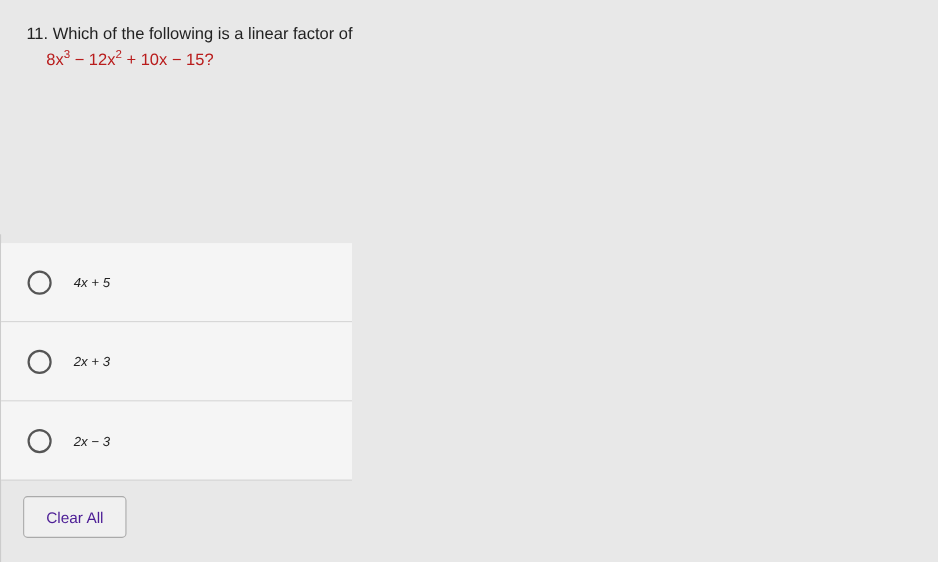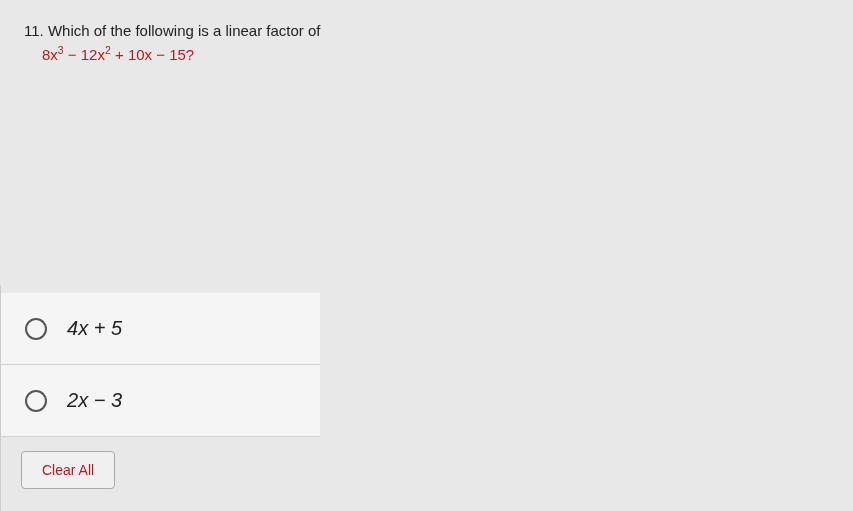--- a/index.html
+++ b/index.html
@@ -77,39 +77,39 @@
       height: 22px;
       border-radius: 50%;
       border: 2px solid #555;
       background: transparent;
       margin-right: 20px;
       flex-shrink: 0;
       display: inline-block;
     }
 
     .answer-text {
-      font-size: 20px;
+      font-size: 12px;
       color: #222;
       font-style: italic;
     }
 
     .clear-all-area {
       padding: 14px 20px;
       display: flex;
       align-items: center;
       justify-content: flex-start;
     }
 
     .clear-all-button {
       background-color: #f0f0f0;
       border: 1.5px solid #aaa;
       border-radius: 4px;
       padding: 10px 20px;
       font-size: 14px;
-      color: #b91c1c;
+      color: #4c1d95;
       cursor: pointer;
       font-family: Arial, sans-serif;
     }
 
     
     sup {
       font-size: 0.7em;
       vertical-align: super;
     }
   </style>
@@ -128,20 +128,24 @@
   </div>
 
   <div class="answers-panel">
 
     <div class="answer-option">
       <span class="radio-circle"></span>
       <span class="answer-text">4<i>x</i> + 5</span>
     </div>
 
 
+    <div class="answer-option">
+      <span class="radio-circle"></span>
+      <span class="answer-text">2<i>x</i> + 3</span>
+    </div>
 
     <div class="answer-option">
       <span class="radio-circle"></span>
       <span class="answer-text">2<i>x</i> − 3</span>
     </div>
 
     <div class="clear-all-area">
       <button class="clear-all-button">Clear All</button>
     </div>
 

